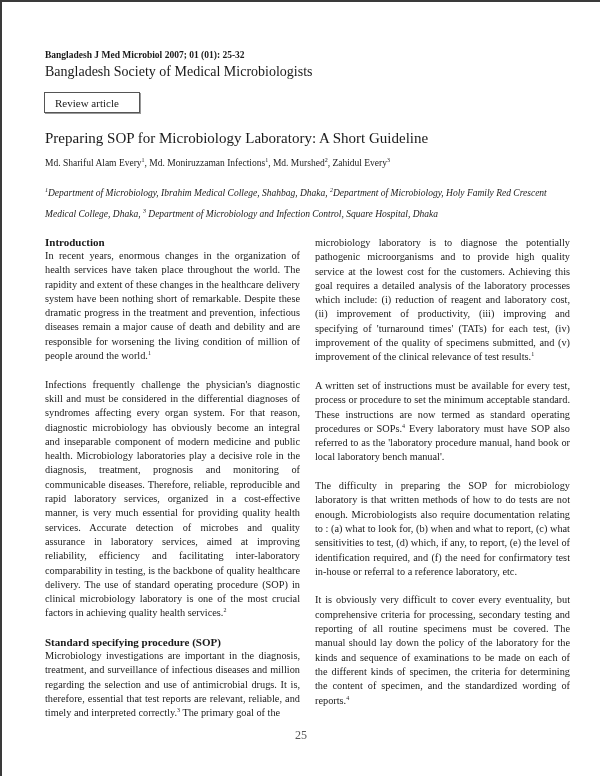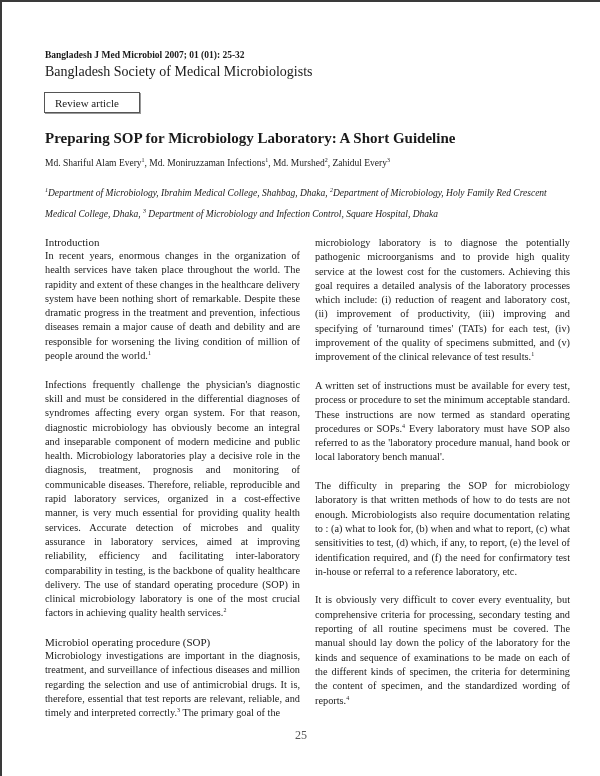--- a/index.html
+++ b/index.html
@@ -9,28 +9,28 @@
       box-sizing: border-box;
       border-top: 2px solid #3a3a3a; border-left: 2px solid #3a3a3a;
     }
     .abs { position: absolute; }
     .journal { left: 43px; top: 42px; font-size: 9.5px; font-weight: bold; margin-top: 6px; }
     .society { left: 43px; top: 62px; font-size: 14px; }
     .badge {
       left: 42px; top: 90px; width: 92px; height: 21px; border: 1px solid #555;
       box-shadow: 1px 1px 0 #999; font-size: 11px; line-height: 21px; padding-left: 10px; box-sizing: border-box; width: 96px;
     }
-    .title { left: 43px; top: 128px; font-size: 15px; font-weight: bold; }
+    .title { left: 43px; top: 128px; font-size: 15px; font-weight: normal; }
     .authors { left: 43px; top: 156px; font-size: 9.5px; }
     .authors sup, .affil sup, p sup { font-size: 6px; vertical-align: super; line-height: 0; }
     .affil { left: 43px; top: 181px; font-size: 9.5px; font-style: italic; line-height: 21px; width: 520px; }
     .col { top: 233px; width: 255px; font-size: 10.3px; line-height: 14.3px; text-align: justify; }
     .col-left { left: 43px; }
     .col-right { left: 313px; top: 234px; }
-    .col h2 { font-size: 11px; font-weight: normal; margin: 0; line-height: 14px; }
+    .col h2 { font-size: 11px; font-weight: bold; margin: 0; line-height: 14px; }
     .col p { margin: 0 0 14.3px 0; }
     .col h2 + p { margin-top: 0; }
     .pagenum { left: 293px; top: 726px; font-size: 12px; color: #555; }
   </style>
 </head>
 <body>
 
 <div class="abs journal">Bangladesh J Med Microbiol 2007; 01 (01): 25-32</div>
 <div class="abs society">Bangladesh Society of Medical Microbiologists</div>
 <div class="abs badge">Review article</div>
@@ -43,21 +43,21 @@
   <span>Md. Murshed</span><sup>2</sup>,
   <span>Zahidul Every</span><sup>3</sup>
 </div>
 
 <div class="abs affil"><sup>1</sup><span>Department of Microbiology,  Ibrahim Medical College, Shahbag, Dhaka, </span><sup>2</sup><span>Department of Microbiology, Holy Family Red Crescent Medical College, Dhaka, </span><sup>3</sup><span> Department of Microbiology and Infection Control, Square Hospital, Dhaka</span></div>
 
 <div class="abs col col-left">
   <h2>Introduction</h2>
   <p><span>In recent years, enormous changes in the organization of health services have taken place throughout the world. The rapidity and extent of these changes in the healthcare delivery system have been nothing short of remarkable. Despite these dramatic progress in the treatment and prevention, infectious diseases remain a major cause of death and debility and are responsible for worsening the living  condition of million of people around the world.</span><sup>1</sup></p>
   <p><span>Infections frequently challenge the physician's diagnostic skill and must be considered in the differential diagnoses of syndromes affecting every organ system.  For that reason, diagnostic microbiology has obviously become an integral and inseparable component of modern medicine and public health. Microbiology laboratories play a decisive role in the diagnosis, treatment, prognosis and monitoring of communicable diseases. Therefore, reliable, reproducible and rapid laboratory services, organized in a cost-effective manner, is very much essential for providing quality health services. Accurate detection of microbes and quality assurance in laboratory services, aimed at improving reliability, efficiency and facilitating inter-laboratory comparability in testing, is the backbone of quality healthcare delivery. The use of standard operating procedure (SOP) in clinical microbiology laboratory is one of the most crucial factors in achieving quality health services.</span><sup>2</sup></p>
-  <h2>Microbiol operating procedure (SOP)</h2>
+  <h2>Standard specifying procedure (SOP)</h2>
   <p style="text-align-last:left;"><span>Microbiology investigations are important in the diagnosis, treatment, and surveillance of infectious diseases and million regarding the selection and use of antimicrobial drugs. It is, therefore, essential that test reports are relevant, reliable, and timely and interpreted correctly.</span><sup>3</sup><span> The primary goal of the</span></p>
 </div>
 
 <div class="abs col col-right">
   <p><span>microbiology laboratory is to diagnose the potentially pathogenic microorganisms and to provide high quality service at the lowest cost for the customers.  Achieving this goal requires a detailed analysis of the laboratory processes which include: (i) reduction of reagent and laboratory cost, (ii) improvement of productivity, (iii) improving and specifying of 'turnaround times' (TATs) for each test, (iv) improvement of the quality of specimens submitted, and (v) improvement of the clinical relevance of test results.</span><sup>1</sup></p>
   <p><span>A written set of instructions must be available for every test, process or procedure to set the minimum acceptable standard. These instructions are now termed as standard operating procedures or SOPs.</span><sup>4</sup><span> Every laboratory must have SOP also referred to as the 'laboratory procedure manual, hand book or local laboratory bench manual'.</span></p>
   <p><span>The difficulty in preparing the SOP for microbiology laboratory is that written methods of how to do tests are not enough. Microbiologists also require documentation relating to : (a) what to look for, (b) when and what to report, (c) what sensitivities to test, (d) which, if any, to report, (e) the level of identification required, and (f) the need for confirmatory test in-house or referral to a reference laboratory, etc.</span></p>
   <p><span>It is obviously very difficult to cover every eventuality, but comprehensive criteria for processing, secondary testing and reporting of all routine specimens must be covered. The manual should lay down the policy of the laboratory for the kinds and sequence of examinations to be made on each of the different kinds of specimen, the criteria for determining the content of specimen, and the standardized wording of reports.</span><sup>4</sup></p>
 </div>
 

